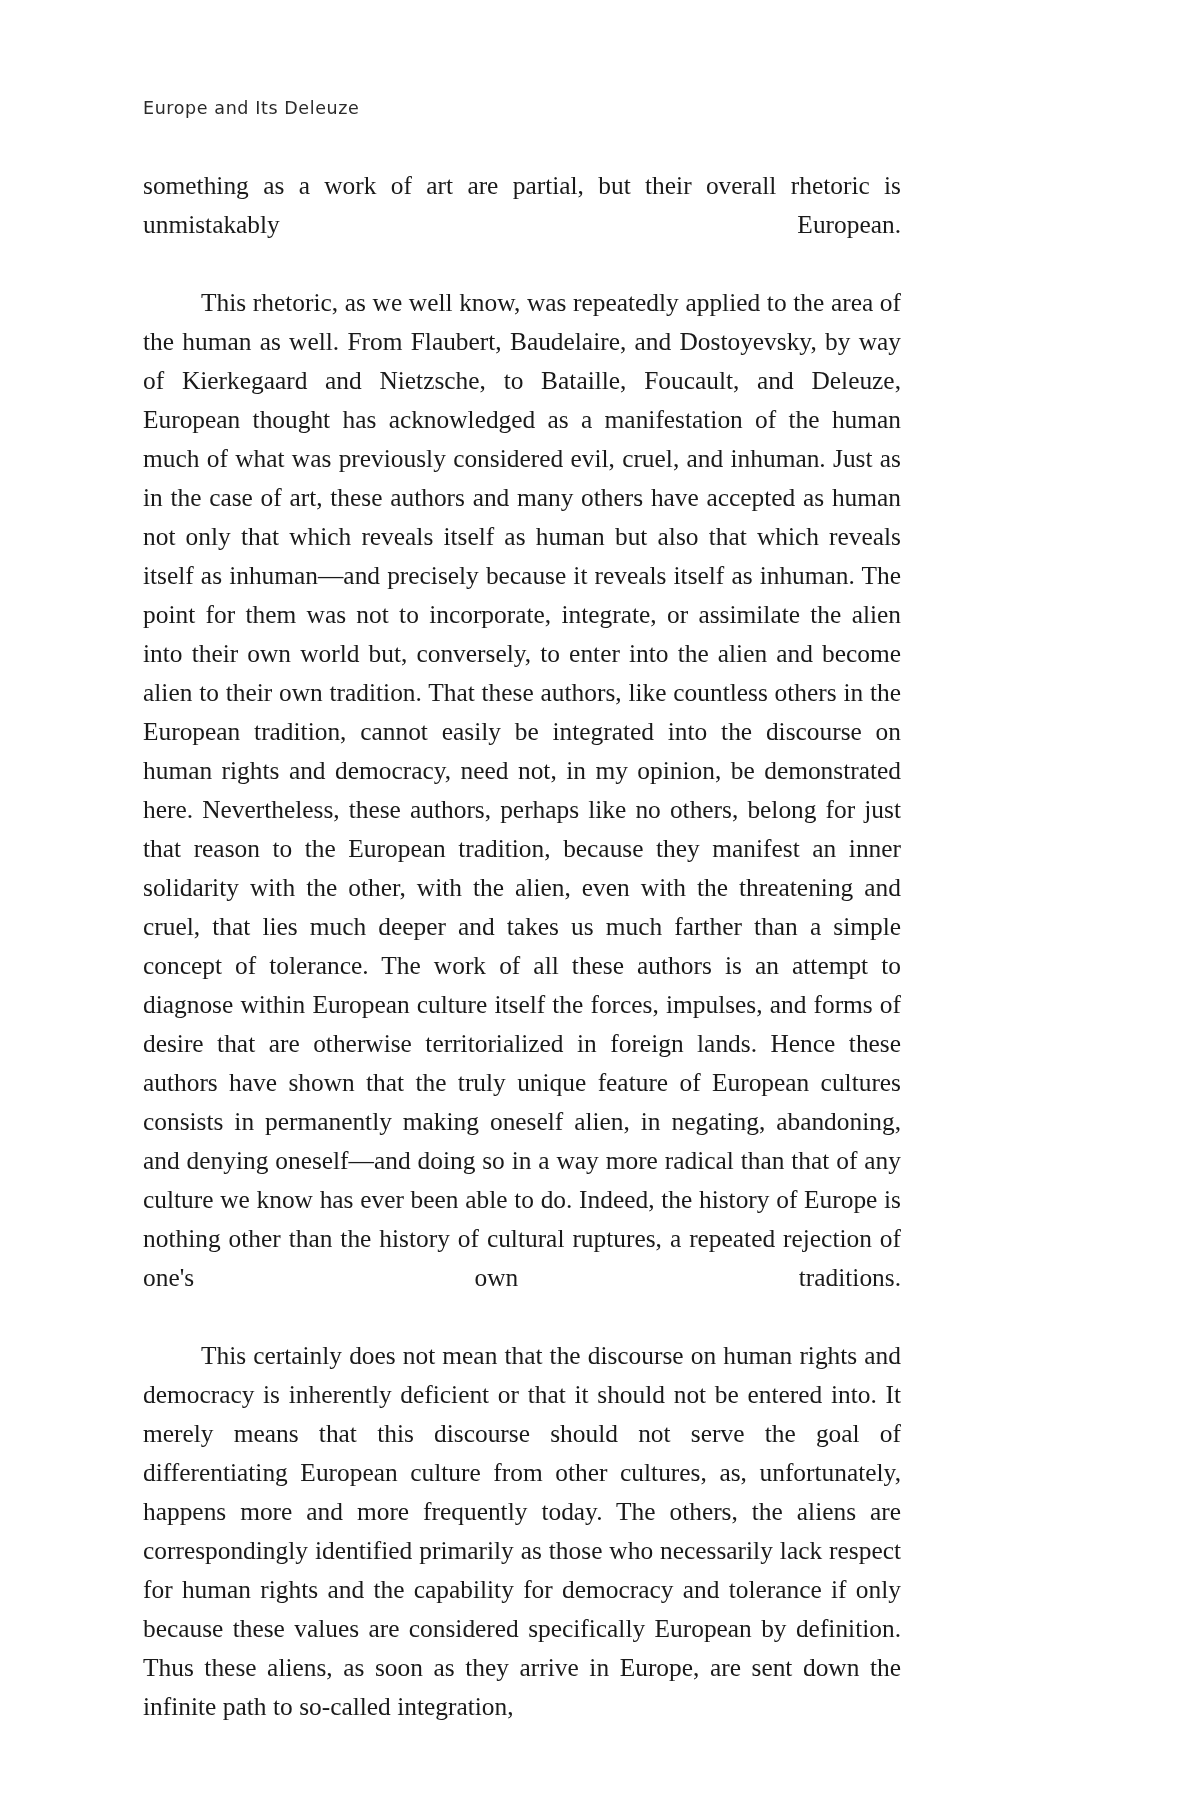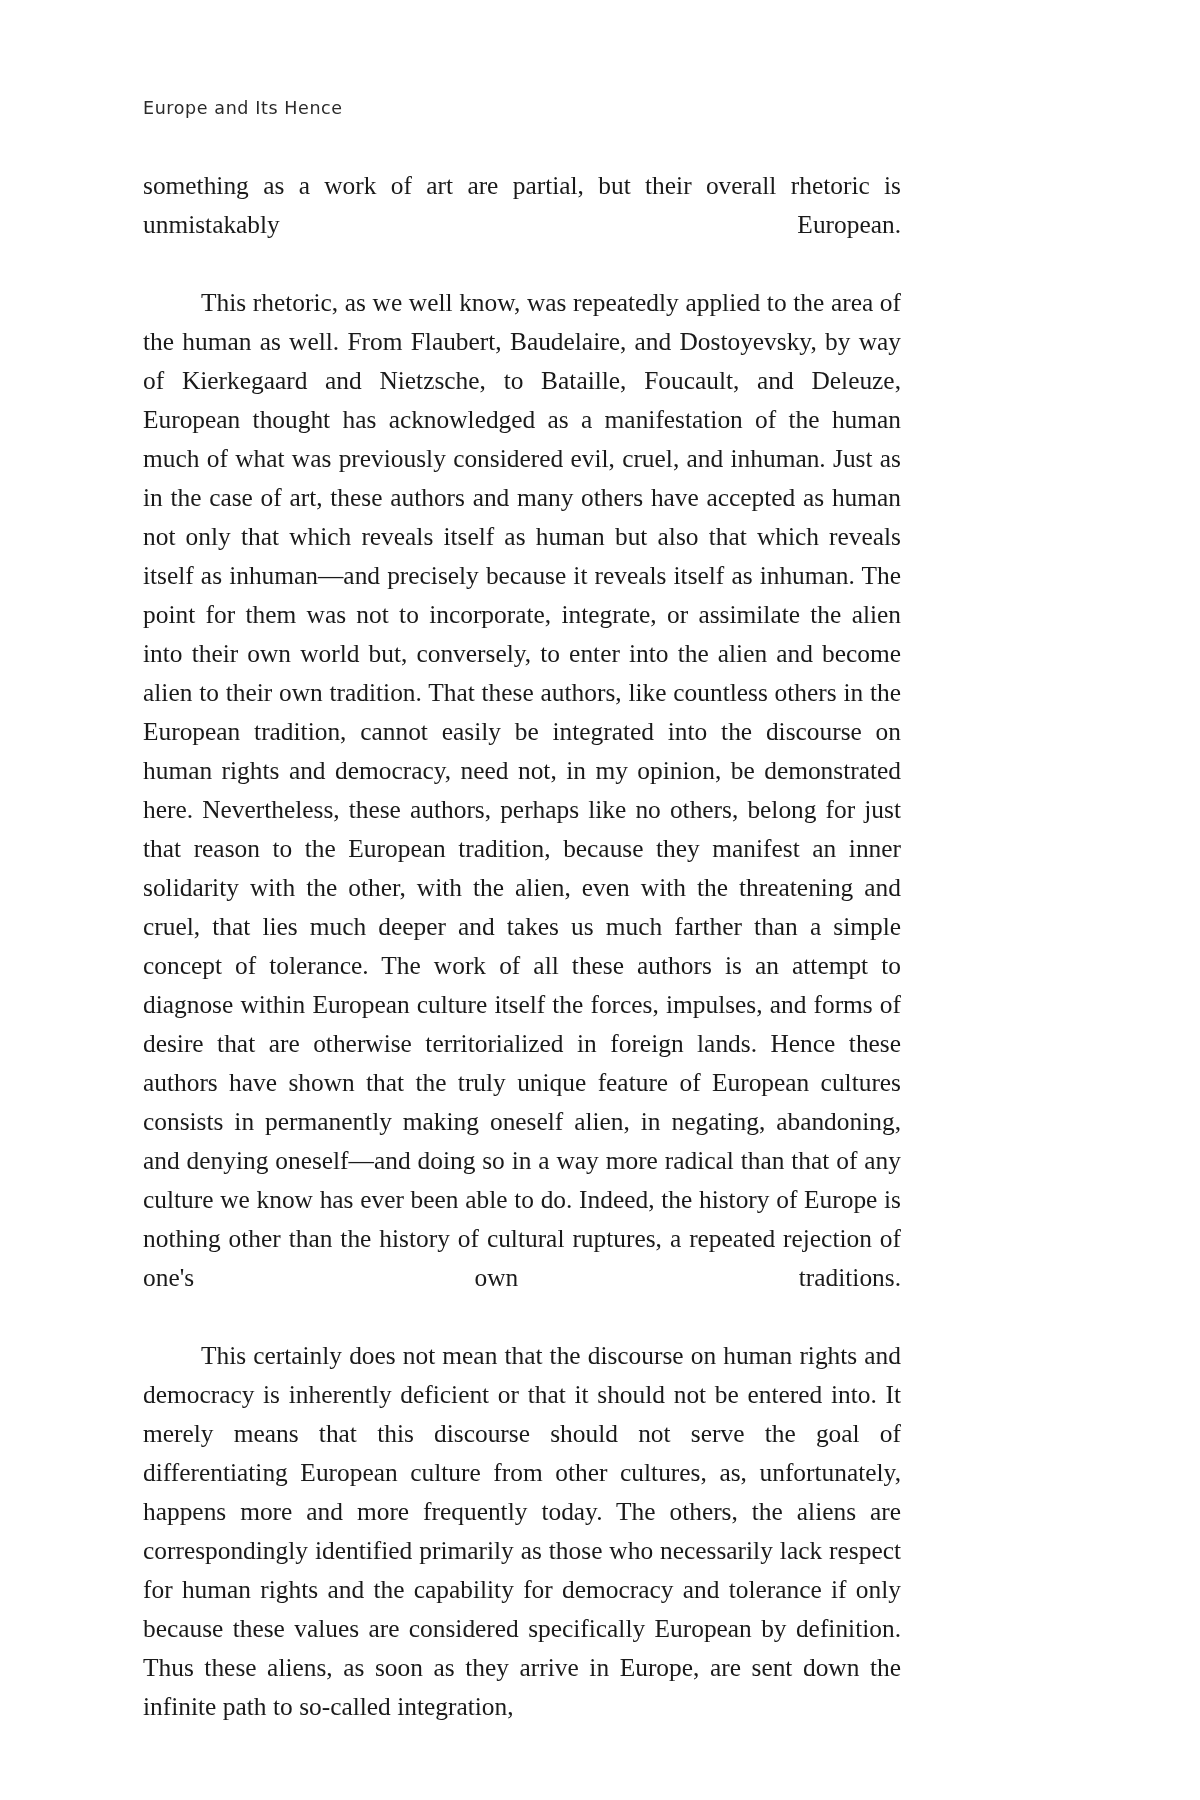--- a/index.html
+++ b/index.html
@@ -54,21 +54,21 @@
   }
   .para.nostretch::after {
     display: none;
   }
 </style>
 </head>
 <body>
 
 <div class="page">
 
-  <div class="running-head">Europe and Its Hence</div>
+  <div class="running-head">Europe and Its Deleuze</div>
 
   <div class="textblock">
     <p class="para">something as a work of art are partial, but their overall rhetoric is unmistakably European.</p>
     <p class="para indent">This rhetoric, as we well know, was repeatedly applied to the area of the human as well. From Flaubert, Baudelaire, and Dostoyevsky, by way of Kierkegaard and Nietzsche, to Bataille, Foucault, and Deleuze, European thought has acknowledged as a manifestation of the human much of what was previously considered evil, cruel, and inhuman. Just as in the case of art, these authors and many others have accepted as human not only that which reveals itself as human but also that which reveals itself as inhuman—and precisely because it reveals itself as inhuman. The point for them was not to incorporate, integrate, or assimilate the alien into their own world but, conversely, to enter into the alien and become alien to their own tradition. That these authors, like countless others in the European tradition, cannot easily be integrated into the discourse on human rights and democracy, need not, in my opinion, be demonstrated here. Nevertheless, these authors, perhaps like no others, belong for just that reason to the European tradition, because they manifest an inner solidarity with the other, with the alien, even with the threatening and cruel, that lies much deeper and takes us much farther than a simple concept of tolerance. The work of all these authors is an attempt to diagnose within European culture itself the forces, impulses, and forms of desire that are otherwise territorialized in foreign lands. Hence these authors have shown that the truly unique feature of European cultures consists in permanently making oneself alien, in negating, abandoning, and denying oneself—and doing so in a way more radical than that of any culture we know has ever been able to do. Indeed, the history of Europe is nothing other than the history of cultural ruptures, a repeated rejection of one's own traditions.</p>
     <p class="para indent nostretch">This certainly does not mean that the discourse on human rights and democracy is inherently deficient or that it should not be entered into. It merely means that this discourse should not serve the goal of differentiating European culture from other cultures, as, unfortunately, happens more and more frequently today. The others, the aliens are correspondingly identified primarily as those who necessarily lack respect for human rights and the capability for democracy and tolerance if only because these values are considered specifically European by definition. Thus these aliens, as soon as they arrive in Europe, are sent down the infinite path to so-called integration,</p>
   </div>
 
 </div>
 
 </body></html>

